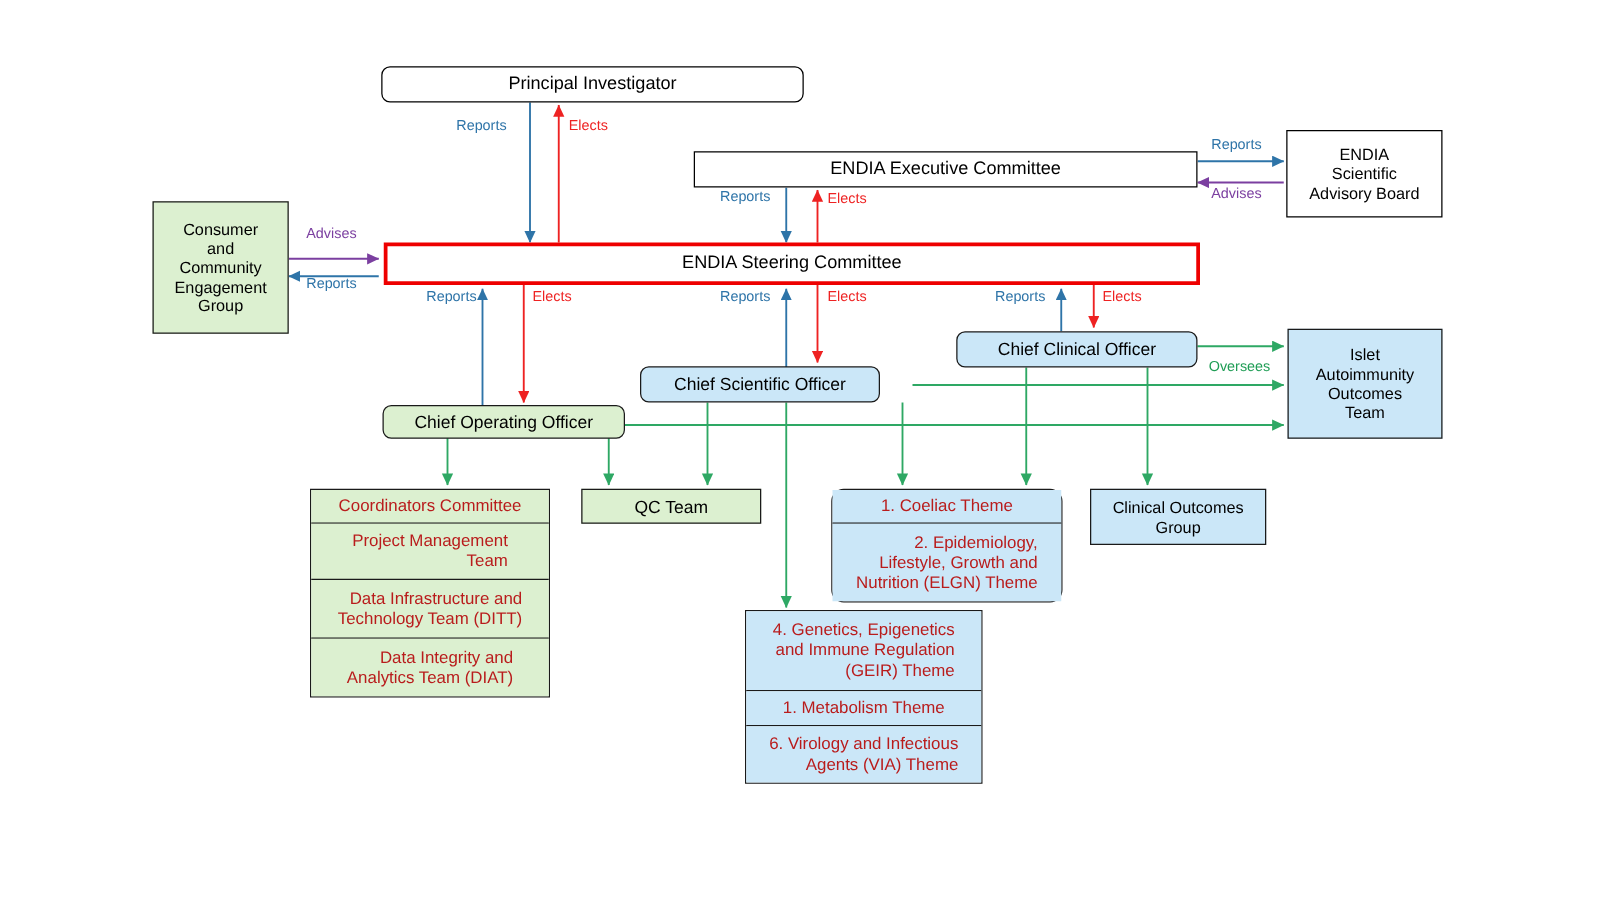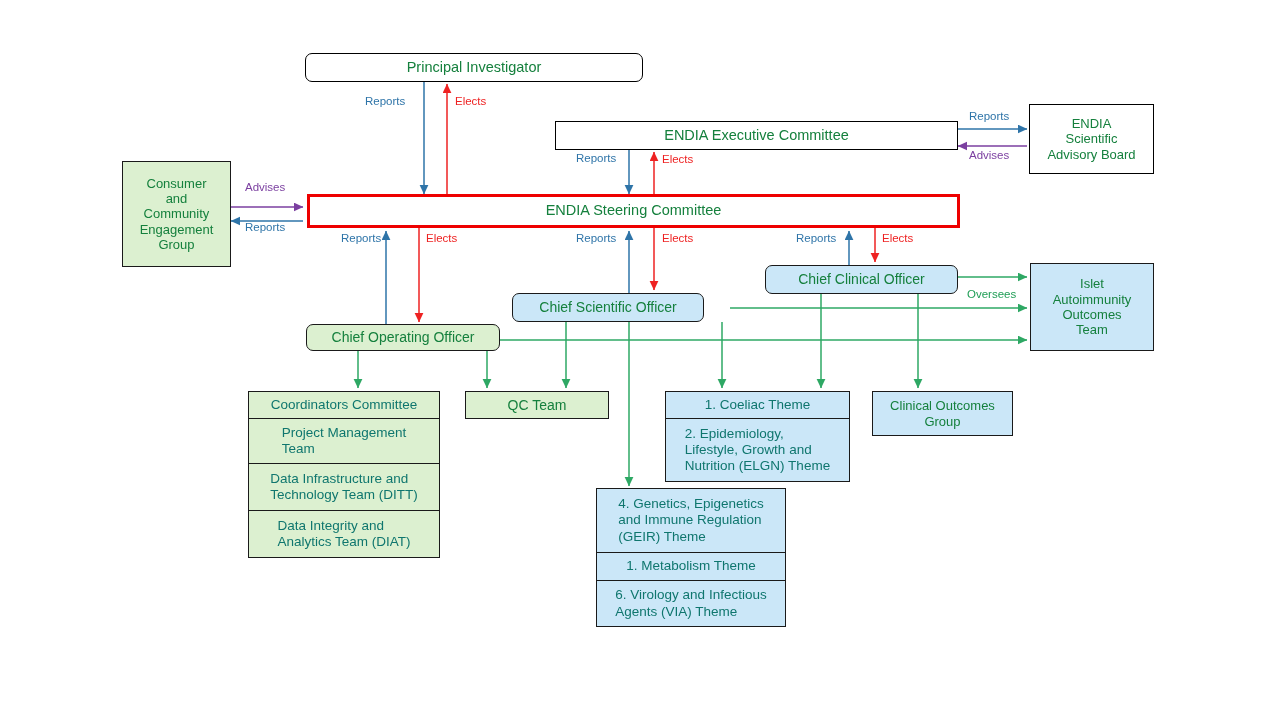--- a/index.html
+++ b/index.html
@@ -25,21 +25,21 @@
     height: 720px;
     pointer-events: none;
   }
   .node {
     position: absolute;
     box-sizing: border-box;
     display: flex;
     align-items: center;
     justify-content: center;
     text-align: center;
-    color: #15803d;
+    color: #000000;
     line-height: 1.18;
     z-index: 3;
   }
   .white-box {
     background: #ffffff;
     border: 1.4px solid #000000;
   }
   .green-box {
     background: #dcf0d0;
     border: 1.4px solid #1a1a1a;
@@ -61,22 +61,22 @@
     display: flex;
     flex-direction: column;
     z-index: 3;
     border: 1.4px solid #1a1a1a;
   }
   .stack .cell {
     box-sizing: border-box;
     display: flex;
     align-items: center;
     justify-content: center;
-    text-align: left;
-    color: #0f766e;
+    text-align: right;
+    color: #b91c1c;
     line-height: 1.2;
     border-bottom: 1.2px solid #1a1a1a;
     padding: 2px 6px;
   }
   .stack .cell:last-child { border-bottom: none; }
   .stack.green .cell { background: #dcf0d0; }
   .stack.blue .cell { background: #cbe7f8; }
 
   .elabel {
     position: absolute;
@@ -231,21 +231,21 @@
   <div class="stack green" style="left:248px; top:391px; width:192px;">
     <div class="cell" style="height:27px; font-size:13.5px; white-space:pre-line;">Coordinators Committee</div>
     <div class="cell" style="height:45px; font-size:13.5px; white-space:pre-line;">Project Management
 Team</div>
     <div class="cell" style="height:47px; font-size:13.5px; white-space:pre-line;">Data Infrastructure and
 Technology Team (DITT)</div>
     <div class="cell" style="height:46px; font-size:13.5px; white-space:pre-line;">Data Integrity and
 Analytics Team (DIAT)</div>
   </div>
 
-  <div class="stack blue" style="left:665px; top:391px; width:185px;">
+  <div class="stack blue" style="left:665px; top:391px; width:185px;border-radius:10px;">
     <div class="cell" style="height:27px; font-size:13.5px; white-space:pre-line;">1. Coeliac Theme</div>
     <div class="cell" style="height:62px; font-size:13.5px; white-space:pre-line;">2. Epidemiology,
 Lifestyle, Growth and
 Nutrition (ELGN) Theme</div>
   </div>
 
   <div class="stack blue" style="left:596px; top:488px; width:190px;">
     <div class="cell" style="height:64px; font-size:13.5px; white-space:pre-line;">4. Genetics, Epigenetics
 and Immune Regulation
 (GEIR) Theme</div>

